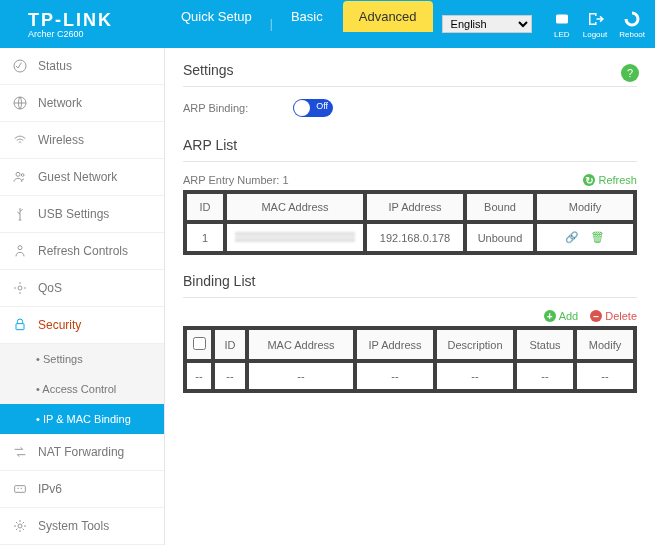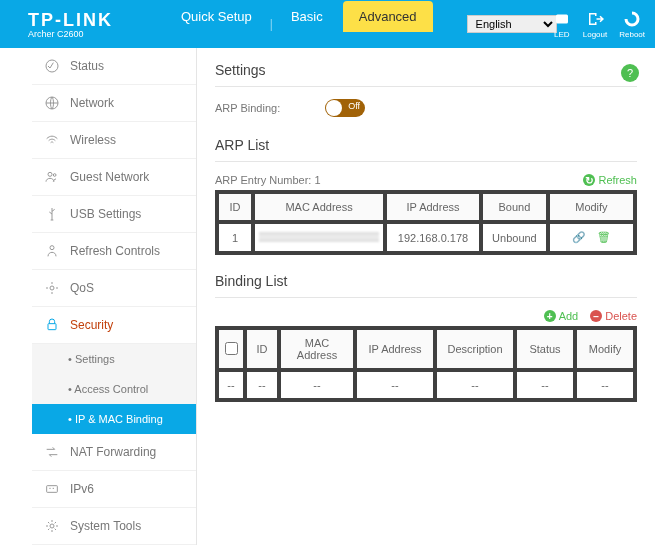--- a/index.html
+++ b/index.html
@@ -5,40 +5,40 @@
 * { box-sizing: border-box; margin: 0; padding: 0; }
 body { font-family: Arial, sans-serif; font-size: 12px; color: #555; background: #fff; width: 655px; }
 .header { background: #09a8e6; height: 48px; display: flex; align-items: center; padding: 0 28px; position: relative; }
 .logo { color: #fff; display: flex; flex-direction: column; }
 .logo-main { font-size: 18px; font-weight: bold; letter-spacing: 2px; }
 .logo-sub { font-size: 9px; margin-top: -2px; }
 .tabs { display: flex; align-items: flex-end; height: 100%; margin-left: 50px; }
 .tab { padding: 8px 16px; color: #fff; font-size: 13px; cursor: pointer; border-radius: 4px 4px 0 0; margin: 16px 2px; }
 .tab.active { background: #fde047; color: #333; }
 .tab-sep { color: #fff; opacity: .5; align-self: center; }
-.lang { margin-left: 32px; border-radius: 7px; }
+.lang { margin-left: 7px; border-radius: 7px; }
 .lang select { width: 90px; font-size: 11px; padding: 1px 4px; border: 1px solid #ccc; }
 .hicons { position: absolute; right: 10px; display: flex; gap: 12px; }
 .hicon { display: flex; flex-direction: column; align-items: center; color: #fff; font-size: 8px; cursor: pointer; }
 .hicon svg { width: 18px; height: 18px; fill: #fff; margin-bottom: 2px; }
-.main { display: flex; padding-left: 32px; }
+.main { display: flex; }
 .sidebar { width: 165px; background: #fff; border-right: 1px solid #e5e5e5; }
 .nav-item { display: flex; align-items: center; padding: 10px 12px; cursor: pointer; color: #777; border-bottom: 1px solid #f0f0f0; font-size: 12px; }
 .nav-item svg { width: 16px; height: 16px; margin-right: 10px; fill: none; stroke: #999; stroke-width: 1.5; }
 .nav-item.active { color: #c2410c; }
 .nav-item.active svg { stroke: #09a8e6; }
 .sub-item { padding: 9px 12px 9px 36px; font-size: 11px; color: #777; cursor: pointer; background: #f5f5f5; }
 .sub-item::before { content: "• "; }
 .sub-item.active { background: #09a8e6; color: #fff; }
 .content { flex: 1; padding: 14px 18px; position: relative; }
 .help { position: absolute; right: 16px; top: 16px; width: 18px; height: 18px; border-radius: 50%; background: #4fbf52; color: #fff; display: flex; align-items: center; justify-content: center; font-size: 11px; cursor: pointer; }
 .section-title { font-size: 14px; color: #444; margin-bottom: 12px; padding-bottom: 8px; border-bottom: 1px solid #e5e5e5; }
 .row { display: flex; align-items: center; margin-bottom: 20px; font-size: 11px; }
 .row-label { width: 110px; color: #777; }
-.toggle { width: 40px; height: 18px; background: #a16207; border-radius: 9px; position: relative; cursor: pointer; }
+.toggle { width: 40px; height: 18px; background: #1d4ed8; border-radius: 9px; position: relative; cursor: pointer; }
 .toggle::after { content: ""; position: absolute; width: 16px; height: 16px; background: #fff; border-radius: 50%; top: 1px; left: 1px; }
 .toggle-text { position: absolute; right: 5px; top: 2px; font-size: 9px; color: #fff; }
 .status-row { display: flex; justify-content: space-between; align-items: center; margin: 6px 0 4px; font-size: 11px; color: #777; }
 .refresh { color: #4fbf52; cursor: pointer; display: flex; align-items: center; gap: 3px; }
 .add { color: #4fbf52; cursor: pointer; display: flex; align-items: center; gap: 3px; }
 .delete { color: #d9534f; cursor: pointer; display: flex; align-items: center; gap: 3px; }
 .circle-ico { width: 12px; height: 12px; border-radius: 50%; display: inline-flex; align-items: center; justify-content: center; color: #fff; font-size: 10px; font-weight: bold; }
 .circle-g { background: #4fbf52; }
 .circle-r { background: #d9534f; }
 table { width: 100%; border-collapse: collapse; font-size: 11px; }

